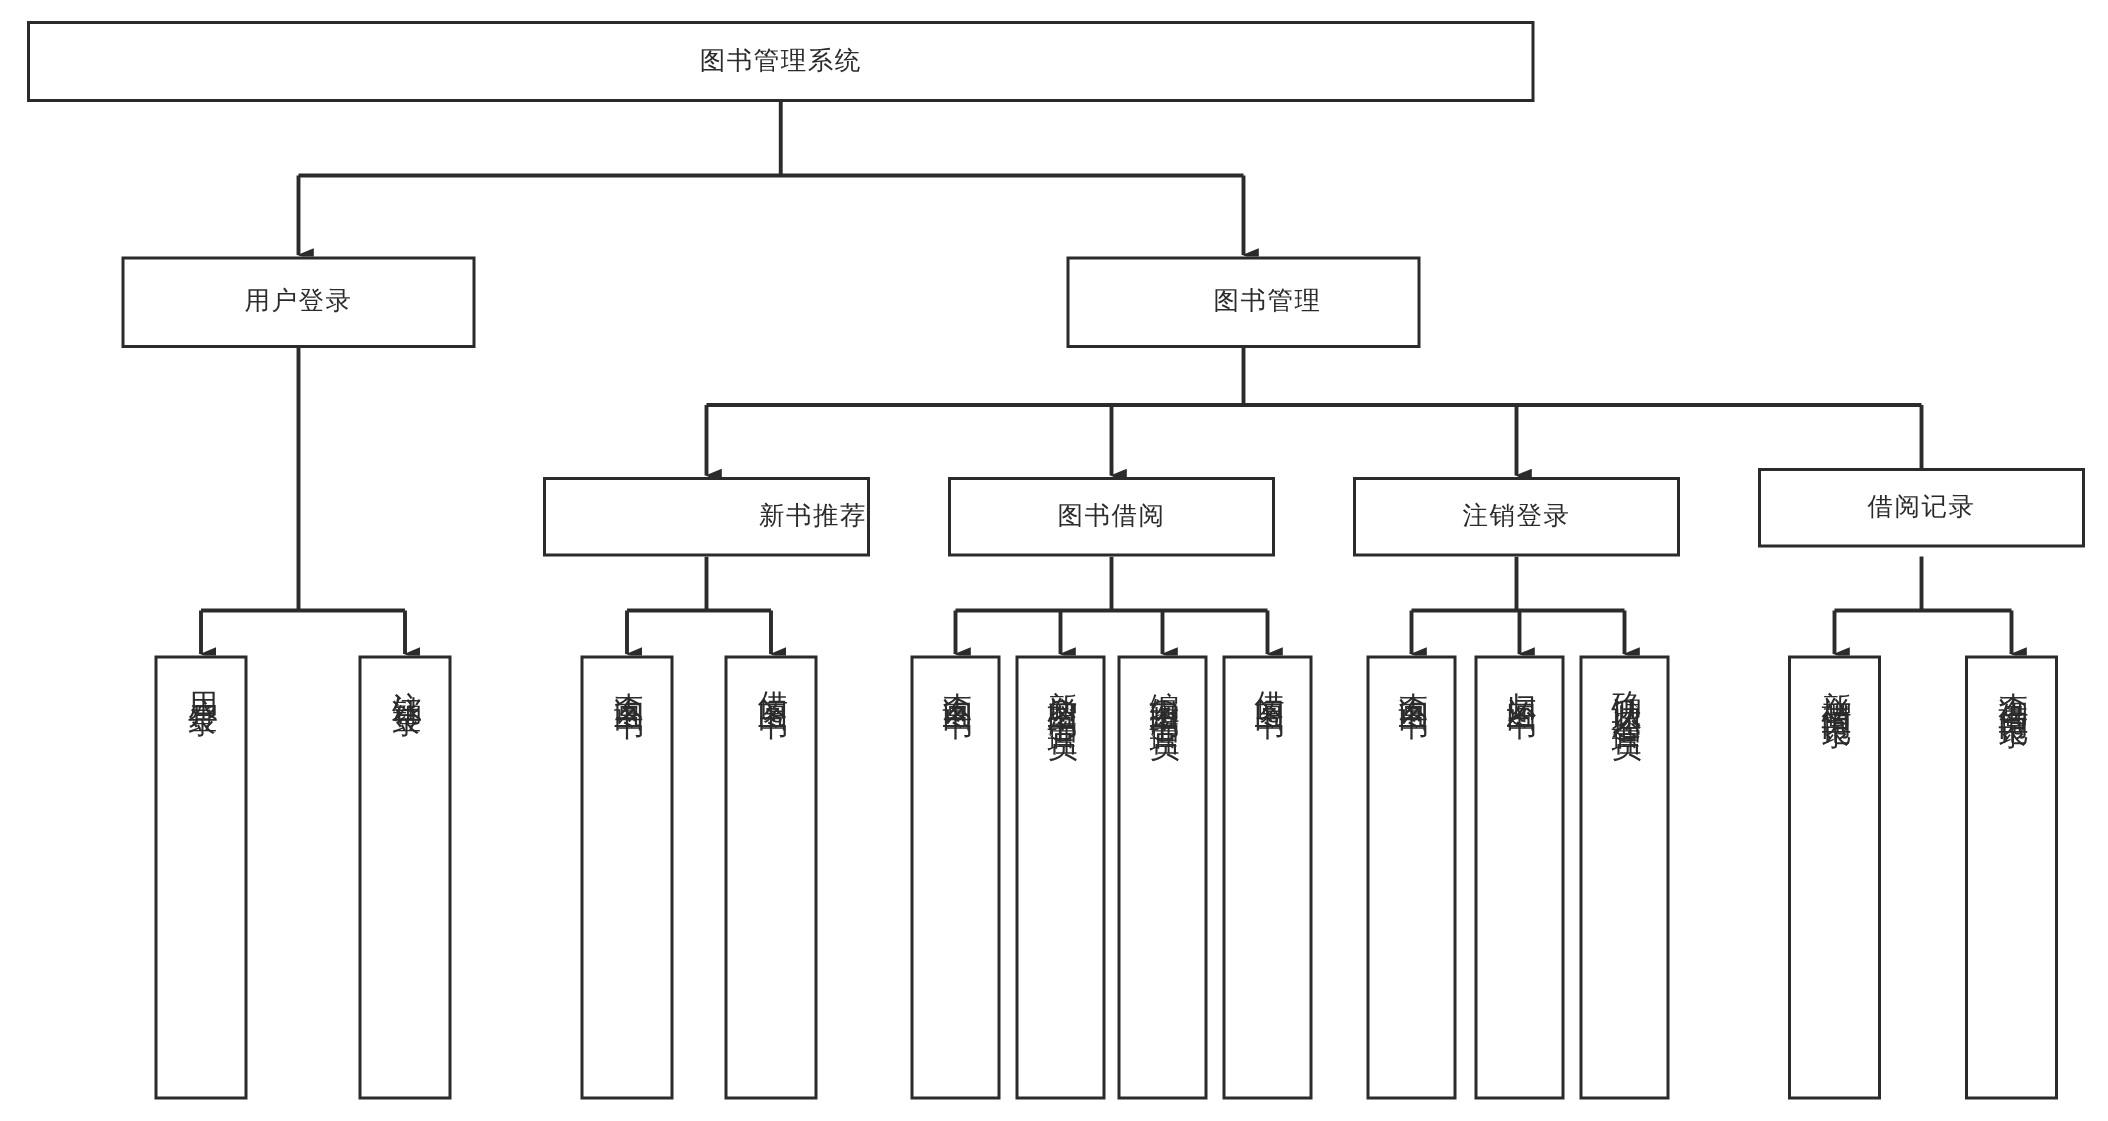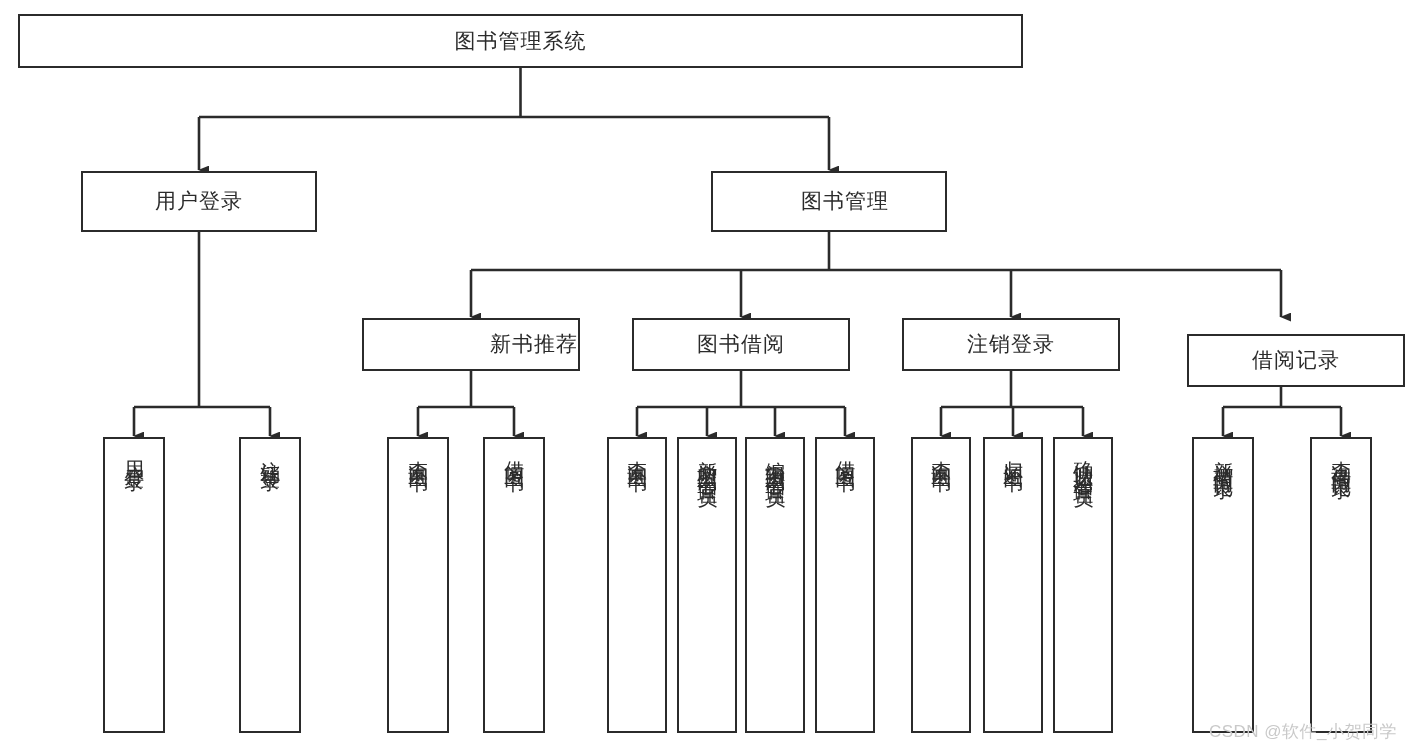--- a/index.html
+++ b/index.html
@@ -2,21 +2,21 @@
 <html><head>
 <meta charset="utf-8">
 <style>
   html,body{margin:0;padding:0;background:#ffffff;}
   body{font-family:"Liberation Sans","DejaVu Sans",sans-serif;}
   #stage{position:relative;width:1405px;height:747px;background:#ffffff;overflow:hidden;}
   #wires{position:absolute;left:0;top:0;width:1405px;height:747px;}
   .node{position:absolute;box-sizing:border-box;background:#ffffff;border:2px solid #2b2b2b;
         display:flex;align-items:center;justify-content:center;}
   .node .label{color:#2b2b2b;letter-spacing:1px;line-height:1.18;text-align:center;}
-  .node.horizontal .label{font-size:21px;white-space:nowrap;}
+  .node.horizontal .label{font-size:17px;white-space:nowrap;}
   .node.vertical{align-items:flex-start;padding-top:6px;}
   .node.vertical .label{writing-mode:vertical-rl;text-orientation:upright;
         font-size:20px;letter-spacing:4px;white-space:nowrap;}
   #watermark{position:absolute;right:8px;bottom:4px;color:#c9c9c9;font-size:17px;
         letter-spacing:0.5px;white-space:nowrap;}
 </style>
 </head>
 <body>
 
 <div id="stage">
@@ -75,21 +75,21 @@
       </div>
       <div class="node horizontal" style="left: 362px; top: 318px; width: 218px; height: 53px; justify-content: flex-end;">
         <span class="label">新书推荐</span>
       </div>
       <div class="node horizontal" style="left: 632px; top: 318px; width: 218px; height: 53px;">
         <span class="label">图书借阅</span>
       </div>
       <div class="node horizontal" style="left: 902px; top: 318px; width: 218px; height: 53px;">
         <span class="label">注销登录</span>
       </div>
-      <div class="node horizontal" style="left: 1172px; top: 334px; width: 218px; height: 53px; margin-left: 15px;">
+      <div class="node horizontal" style="left: 1172px; top: 312px; width: 218px; height: 53px;">
         <span class="label">借阅记录</span>
       </div>
       <div class="node vertical" style="left: 103px; top: 437px; width: 62px; height: 296px;">
         <span class="label">用户登录</span>
       </div>
       <div class="node vertical" style="left: 239px; top: 437px; width: 62px; height: 296px;">
         <span class="label">注销登录</span>
       </div>
       <div class="node vertical" style="left: 387px; top: 437px; width: 62px; height: 296px;">
         <span class="label">查询图书</span>
@@ -119,14 +119,13 @@
         <span class="label">确认归还（管理员）</span>
       </div>
       <div class="node vertical" style="left: 1192px; top: 437px; width: 62px; height: 296px;">
         <span class="label">新增借阅记录</span>
       </div>
       <div class="node vertical" style="left: 1310px; top: 437px; width: 62px; height: 296px;">
         <span class="label">查询借阅记录</span>
       </div>
     </div>
 
-  <div id="watermark">CSDN @软件_小贺同学</div>
 </div>
 
 </body></html>

